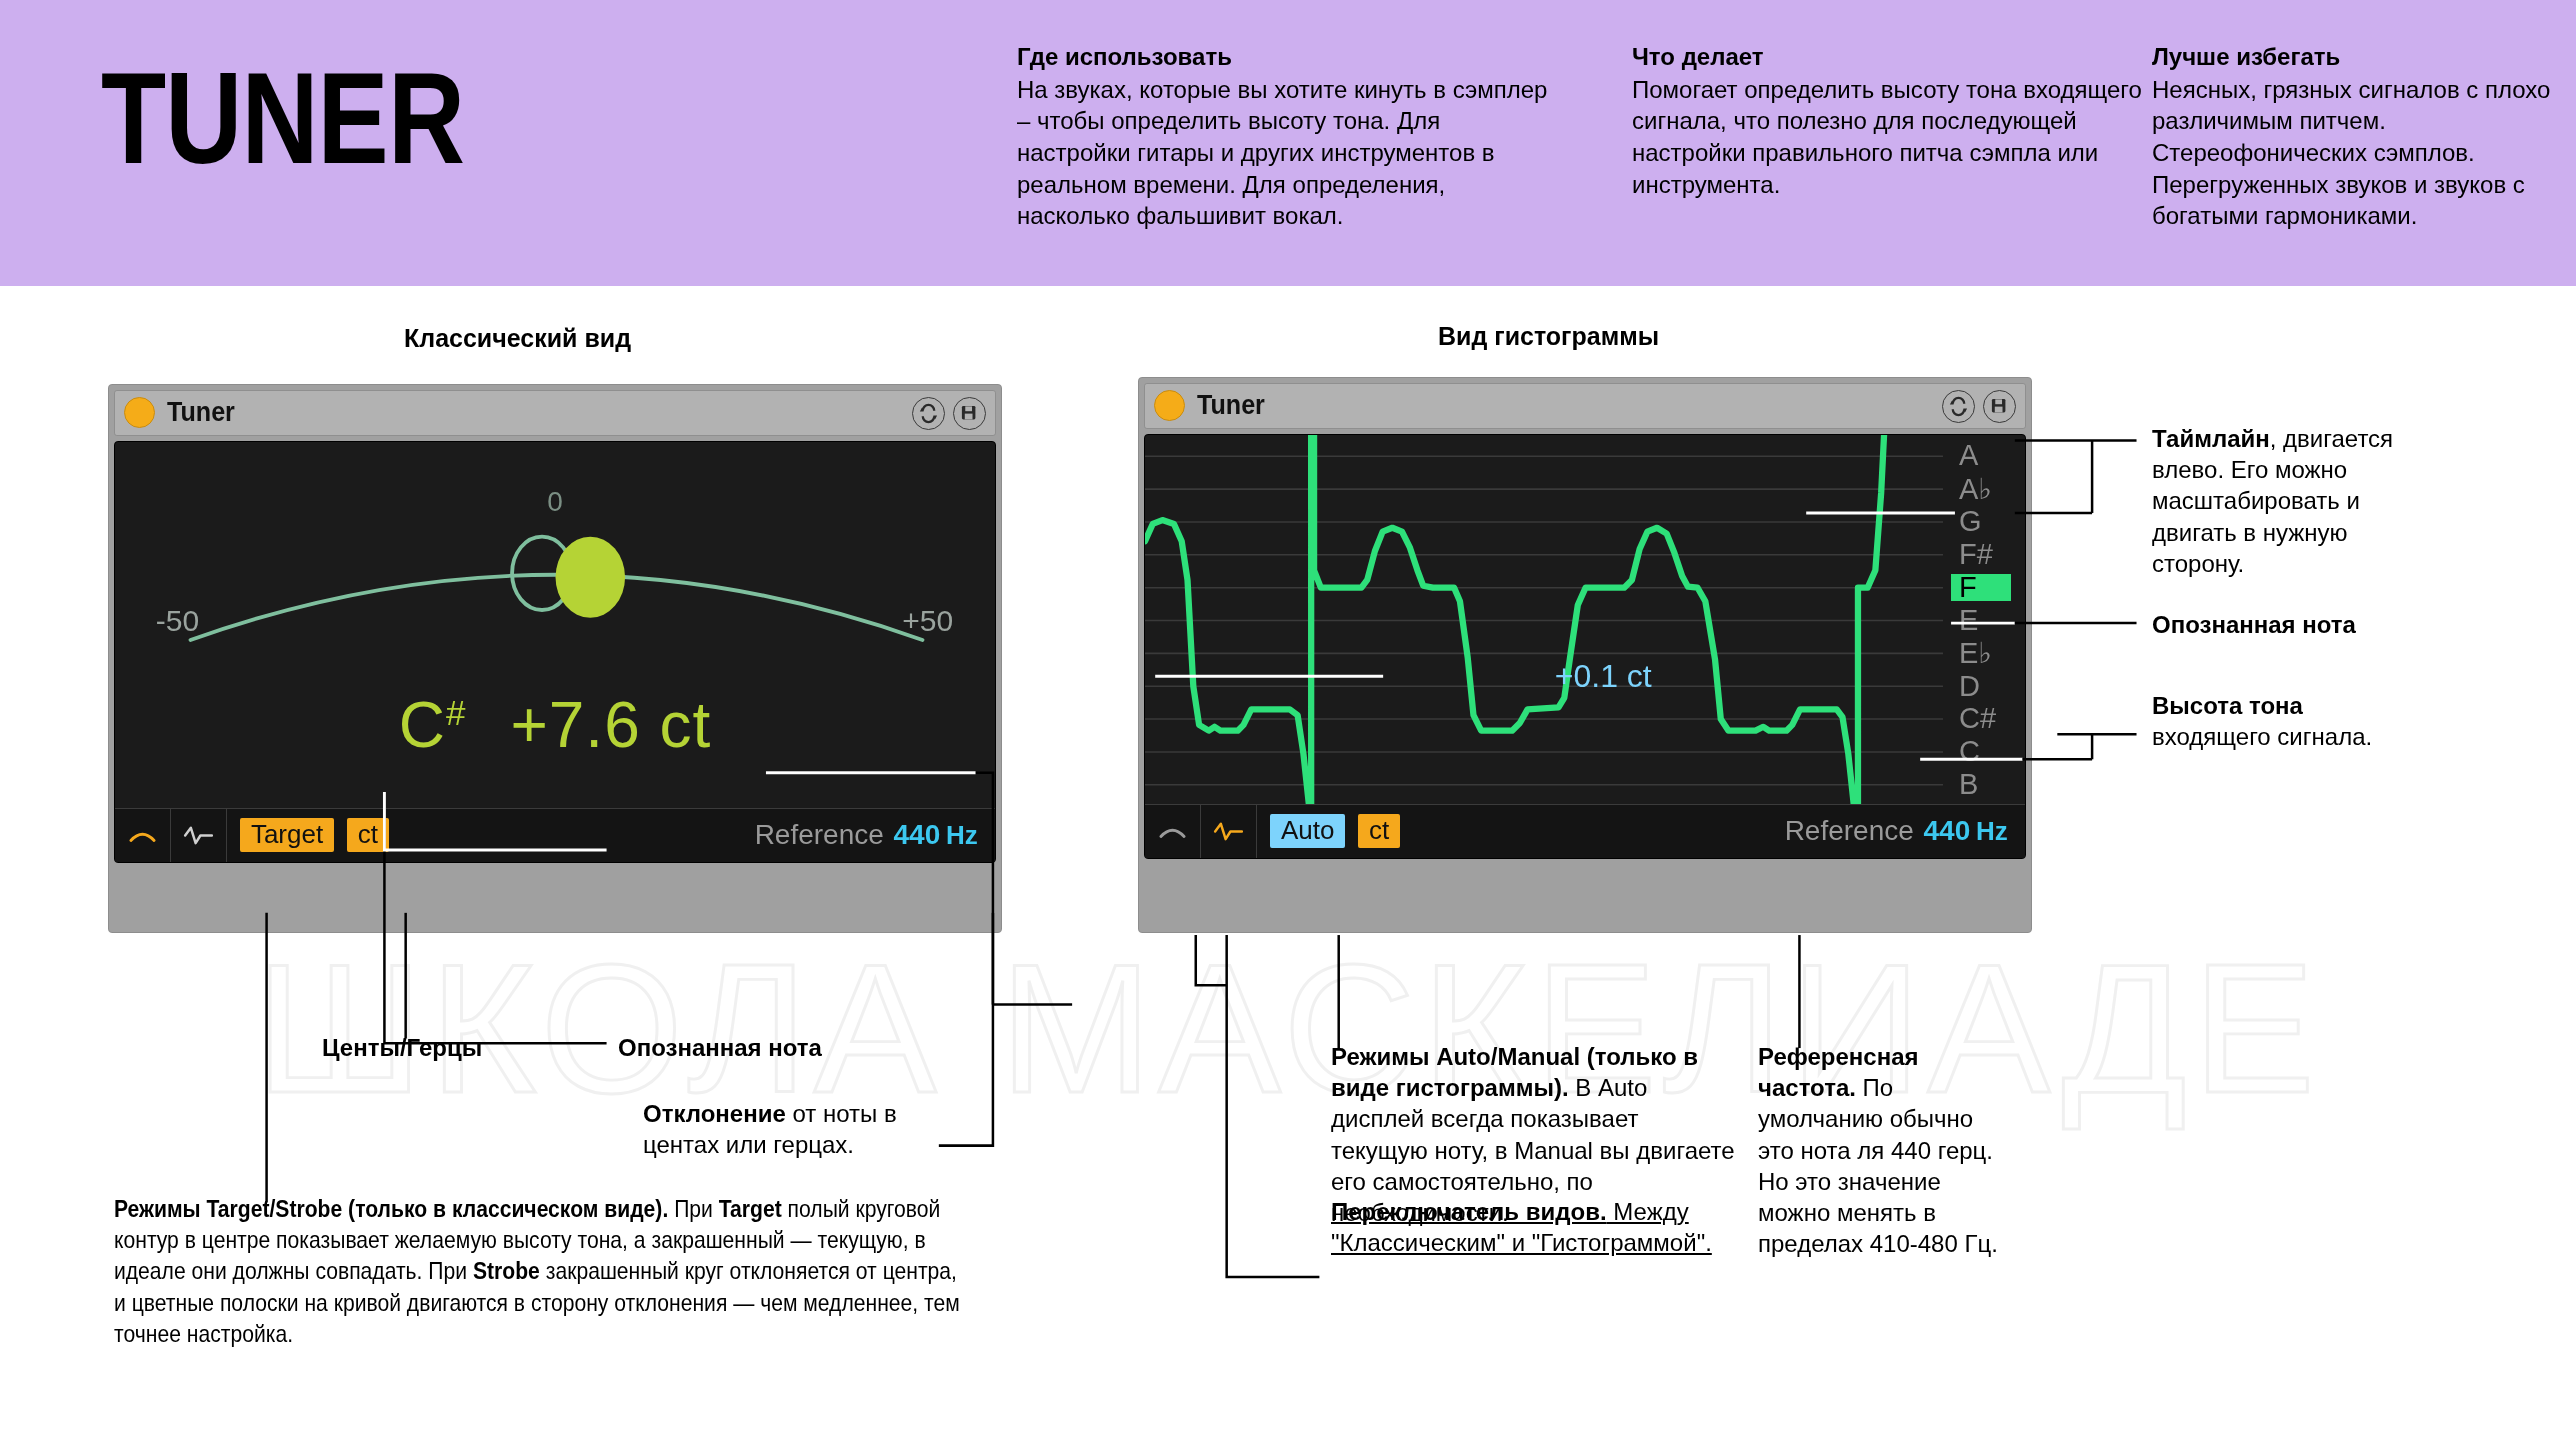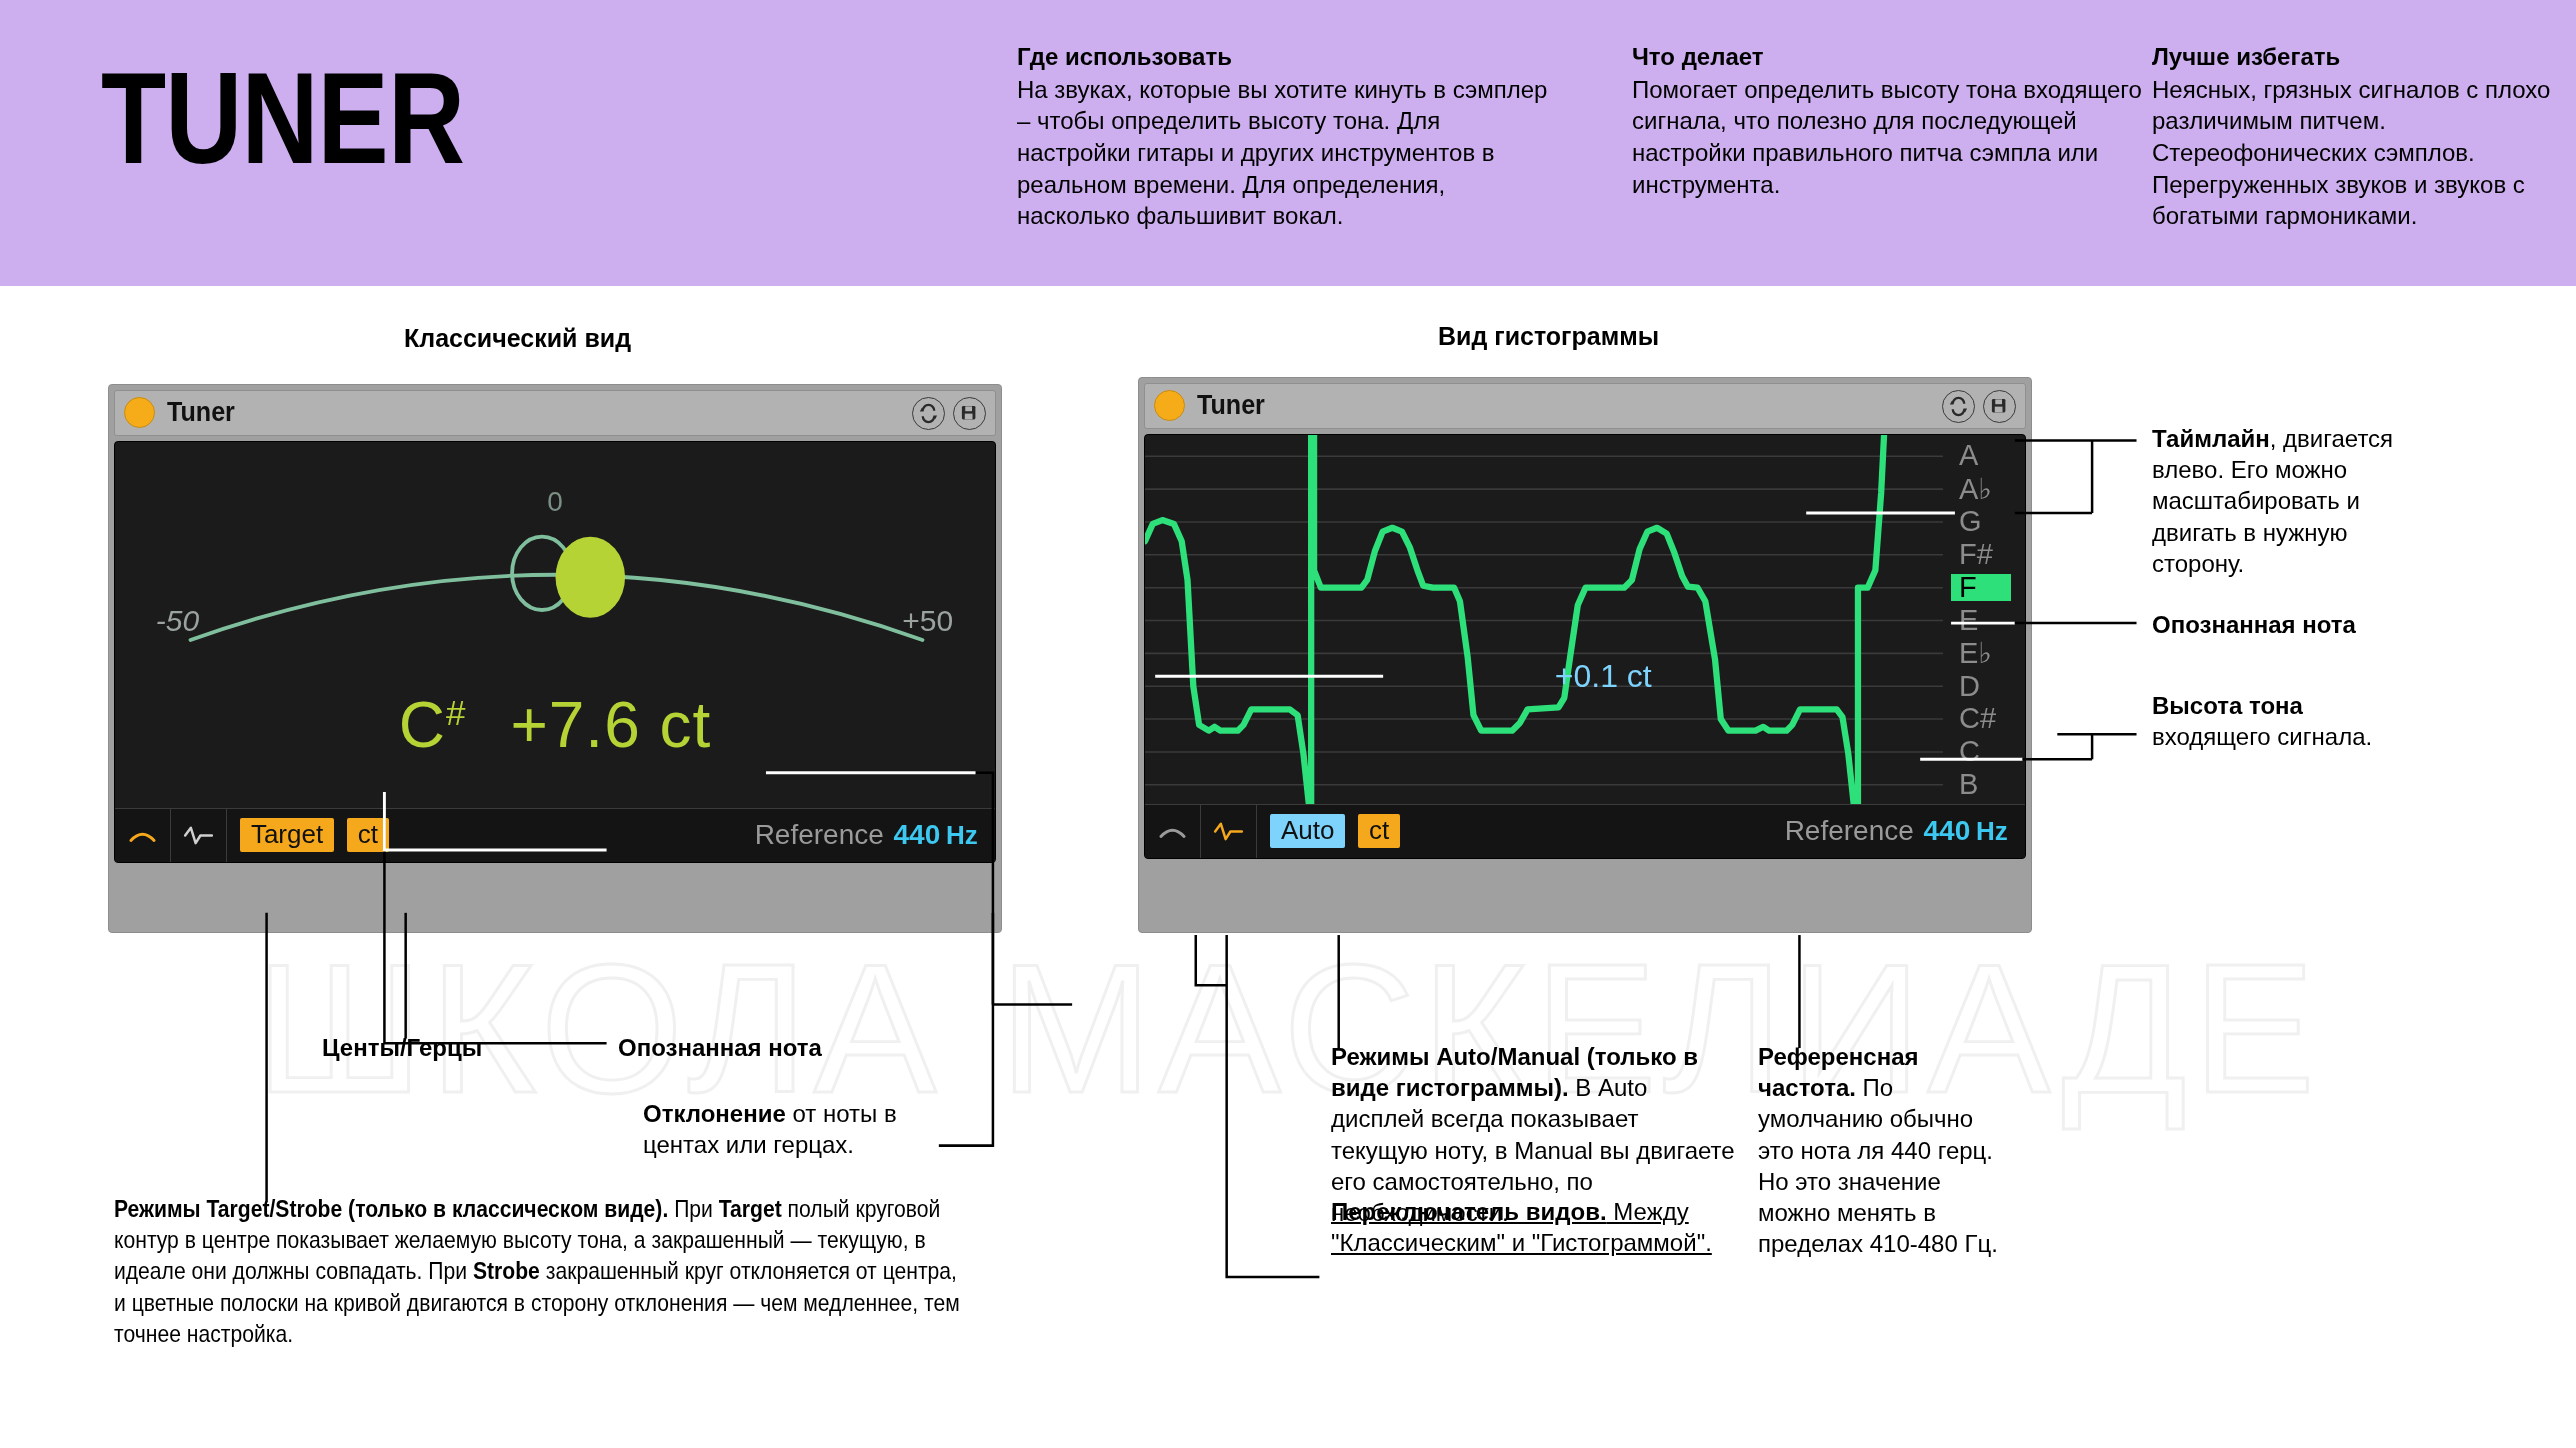--- a/index.html
+++ b/index.html
@@ -99,21 +99,21 @@
   #screen-histo{   height:425px; }
 
   
   .zero-label{
     position:absolute; left:50%; top:44px; transform:translateX(-50%);
     color:#7b8f84; font-size:28px;
   }
   .scale-left,.scale-right{
     position:absolute; top:162px; color:#9aa39e; font-size:30px;
   }
-  .scale-left{ left:41px;font-style:italic; }
+  .scale-left{ left:41px; }
   .scale-right{ right:42px; }
   .gauge-svg{ position:absolute; left:0; top:0; }
   .readout{
     position:absolute; left:0; top:246px; width:100%;
     text-align:center; color:#b5d335;
     font-size:64px; font-weight:400; letter-spacing:1px;
     font-family:"Liberation Sans", sans-serif;
   }
   .readout .note{ position:relative; }
   .readout .note sup{ font-size:35px; vertical-align:super; }

